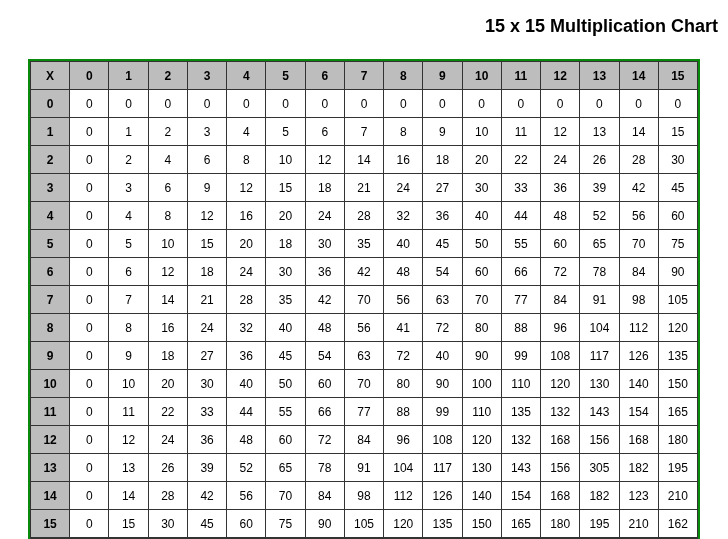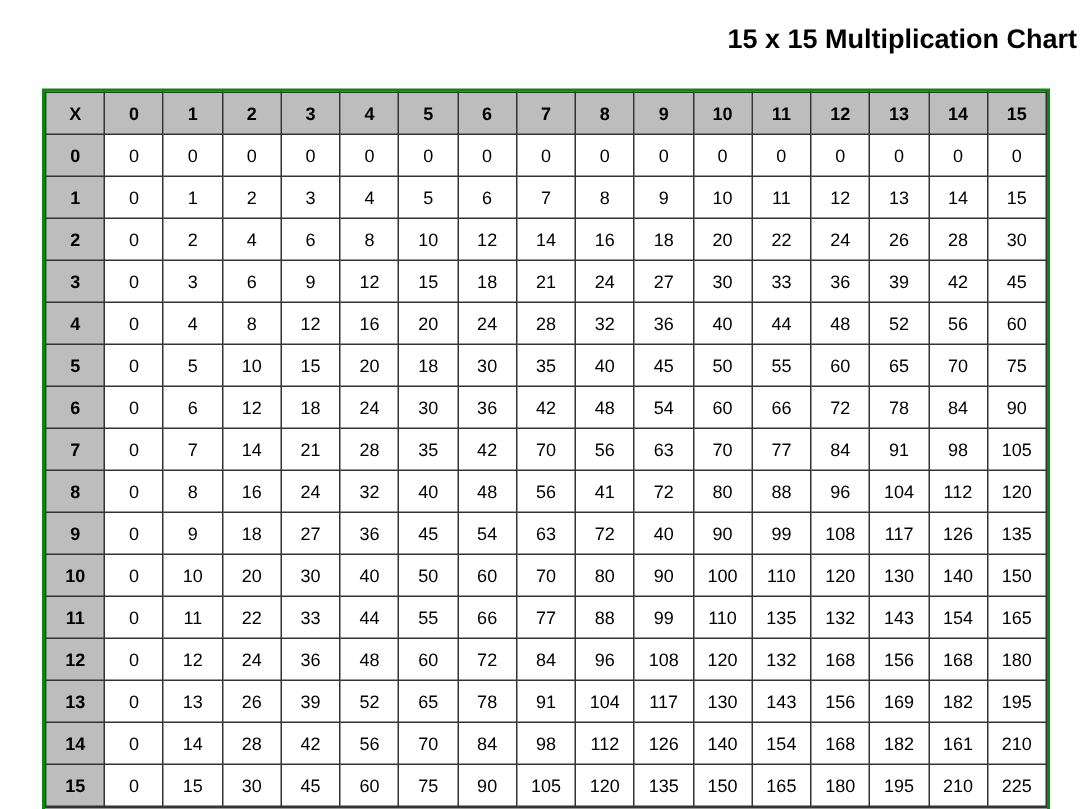--- a/index.html
+++ b/index.html
@@ -330,60 +330,60 @@
           <td>39</td>
           <td>52</td>
           <td>65</td>
           <td>78</td>
           <td>91</td>
           <td>104</td>
           <td>117</td>
           <td>130</td>
           <td>143</td>
           <td>156</td>
-          <td>169</td>
+          <td>305</td>
           <td>182</td>
           <td>195</td>
         </tr>
         <tr>
           <td class="hdr">14</td>
           <td>0</td>
           <td>14</td>
           <td>28</td>
           <td>42</td>
           <td>56</td>
           <td>70</td>
           <td>84</td>
           <td>98</td>
           <td>112</td>
           <td>126</td>
           <td>140</td>
           <td>154</td>
           <td>168</td>
           <td>182</td>
-          <td>161</td>
+          <td>123</td>
           <td>210</td>
         </tr>
         <tr>
           <td class="hdr">15</td>
           <td>0</td>
           <td>15</td>
           <td>30</td>
           <td>45</td>
           <td>60</td>
           <td>75</td>
           <td>90</td>
           <td>105</td>
           <td>120</td>
           <td>135</td>
           <td>150</td>
           <td>165</td>
           <td>180</td>
           <td>195</td>
           <td>210</td>
-          <td>225</td>
+          <td>162</td>
         </tr>
       </tbody>
   </table>
   <div class="footer">
     <span>Courtesy of </span><a href="#">Memory-Improvement-Tips.com</a>
   </div>
 </div>
 
 </body></html>

